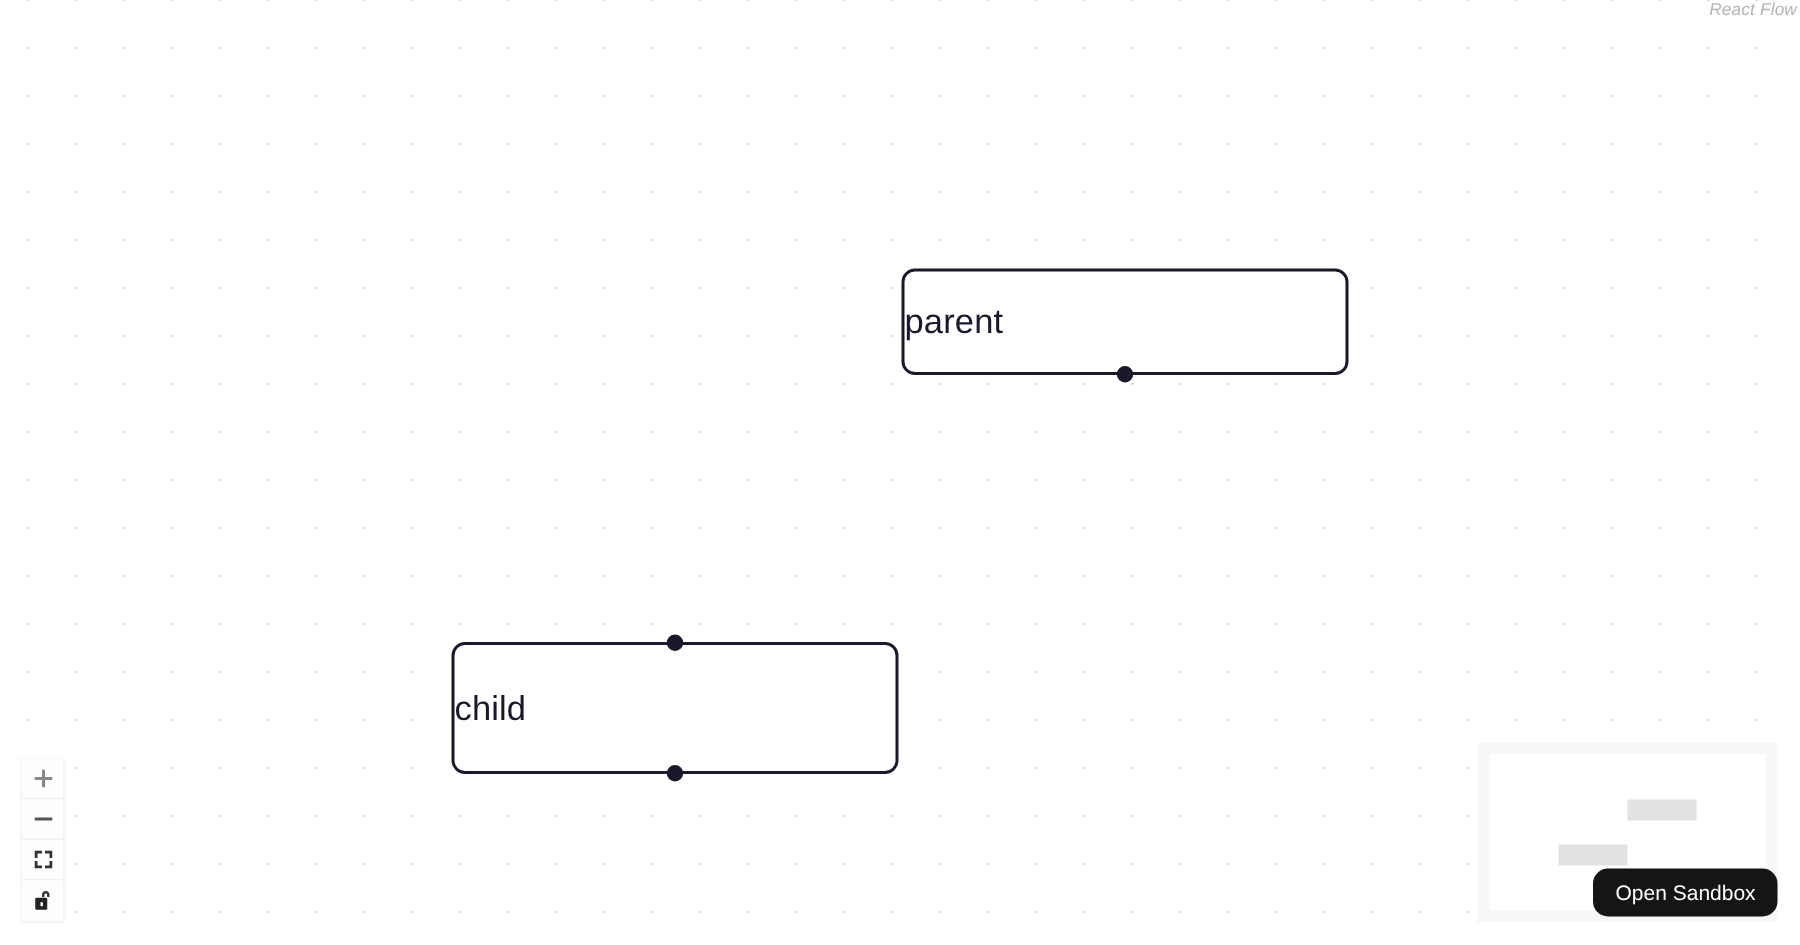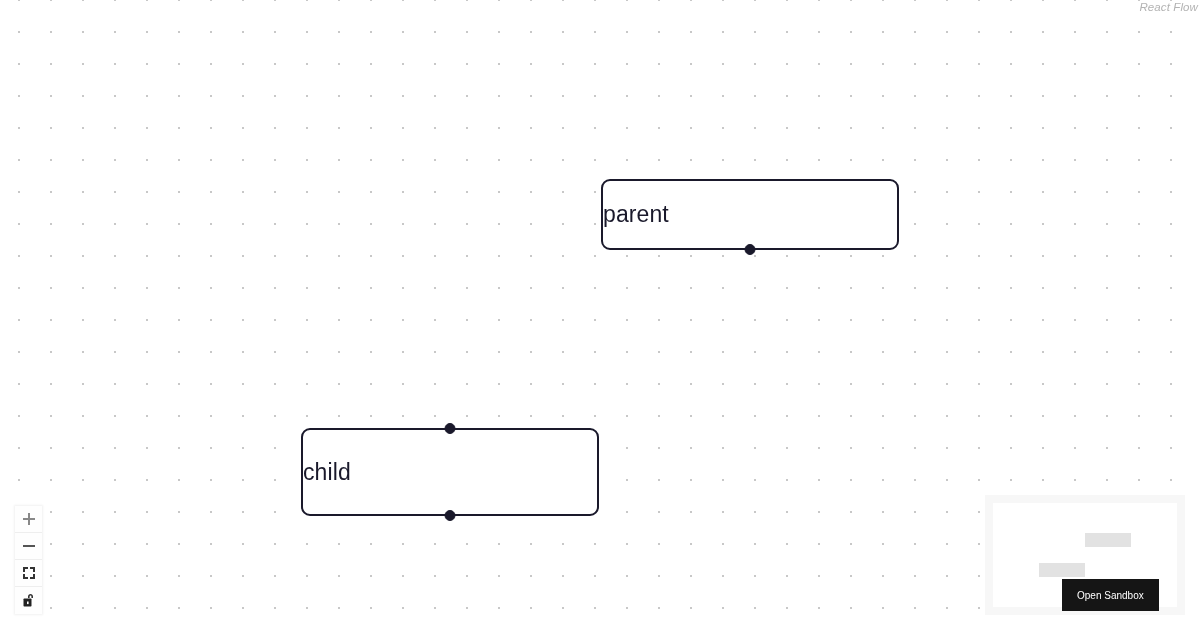--- a/index.html
+++ b/index.html
@@ -147,22 +147,22 @@
     position: absolute;
     left: 1062px;
     top: 579px;
     height: 32px;
     padding: 0 15px;
     display: flex;
     align-items: center;
     justify-content: center;
     background: #151515;
     color: #ffffff;
-    font-size: 10px;
-    border-radius: 0;
+    font-size: 14px;
+    border-radius: 10px;
     border: none;
     cursor: pointer;
     font-family: "Liberation Sans", sans-serif;
     white-space: nowrap;
   }
 </style>
 </head>
 <body>
 
 <div id="flow-canvas">

